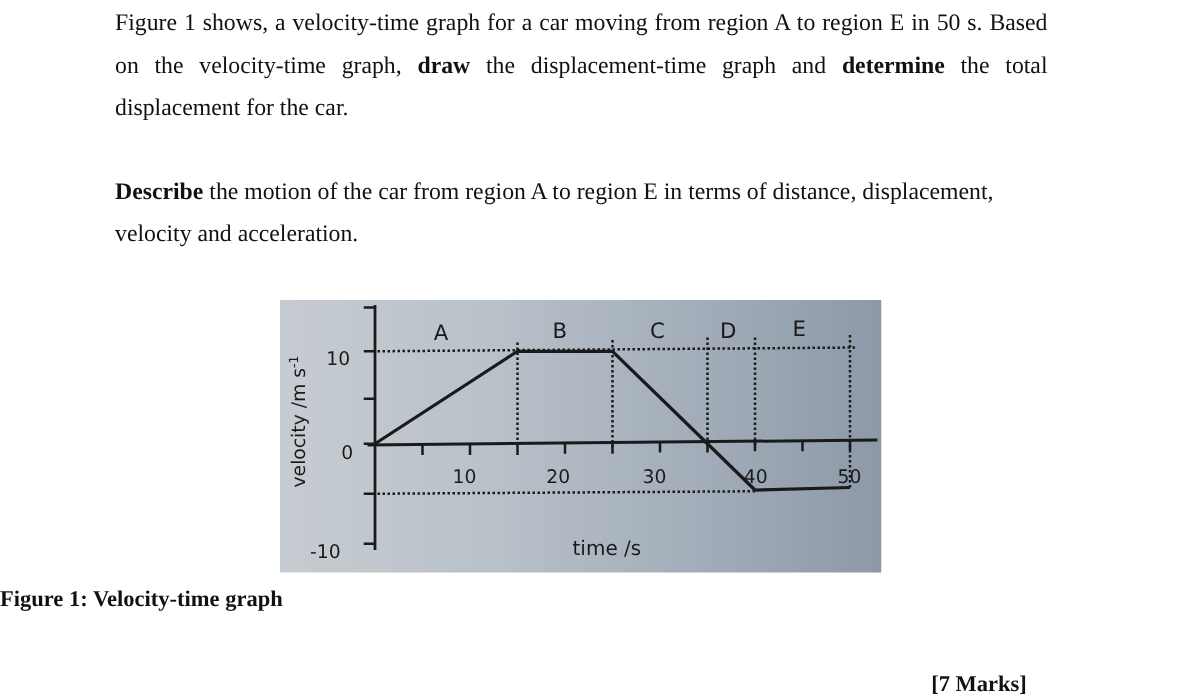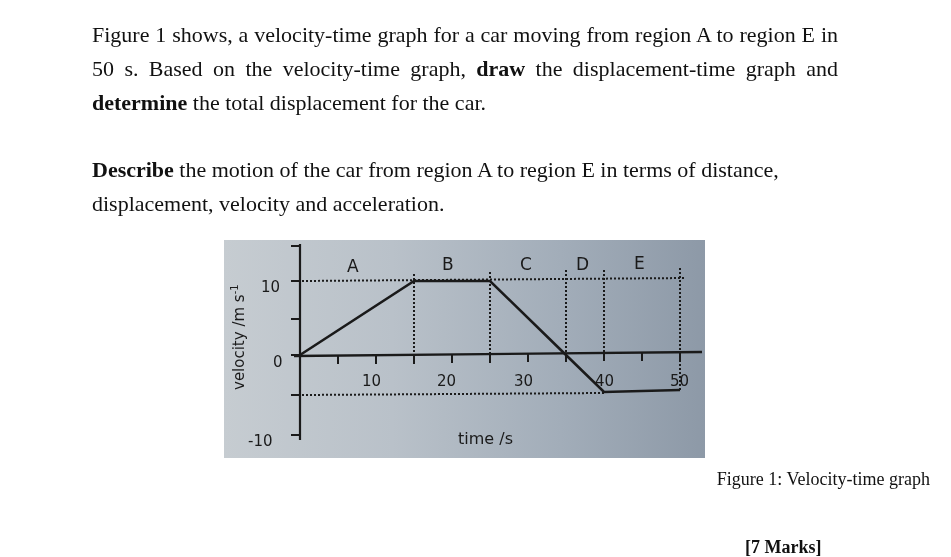--- a/index.html
+++ b/index.html
@@ -1,26 +1,26 @@
 <!DOCTYPE html>
 <html><head>
 <meta charset="utf-8">
 <style>
   html, body { margin: 0; padding: 0; background: #ffffff; }
   body { width: 951px; height: 557px; position: relative; overflow: hidden;
          font-family: "Liberation Serif", serif; color: #111; }
-  .para { position: absolute; left: 92px; width: 746px; font-size: 22px; line-height: 34px; margin-top: 16px; }
+  .para { position: absolute; left: 92px; width: 746px; font-size: 19px; line-height: 34px; }
   .p1 { top: 2px; text-align: justify; text-align-last: left; }
   .p2 { top: 137px; }
   b { font-weight: bold; }
   .figure { position: absolute; left: 224px; top: 240px; width: 481px; height: 218px;
             background: linear-gradient(90deg, #c6ccd1 0%, #b9c1c9 35%, #a2adb9 70%, #8d99a7 100%); }
   .figure svg { position: absolute; left: 0; top: 0; }
-  .caption { position: absolute; left: 0; width: 930px; top: 469px; text-align: right;
-             font-size: 18px; font-weight: normal; }
+  .caption { position: absolute; left: 0; width: 930px; top: 469px; text-align: left;
+             font-size: 18px; font-weight: bold; }
   .marks { position: absolute; left: 745px; top: 537px; font-size: 18px; font-weight: bold; }
   .ax { font-family: "DejaVu Sans", sans-serif; }
 </style>
 </head>
 <body>
 
 <div class="para p1"><span>Figure 1 shows, a velocity-time graph for a car moving from region A to region E in 50 s. Based on the velocity-time graph, </span><b>draw</b><span> the displacement-time graph and </span><b>determine</b><span> the total displacement for the car.</span></div>
 
 <div class="para p2"><b>Describe</b><span> the motion of the car from region A to region E in terms of distance, displacement, velocity and acceleration.</span></div>
 

